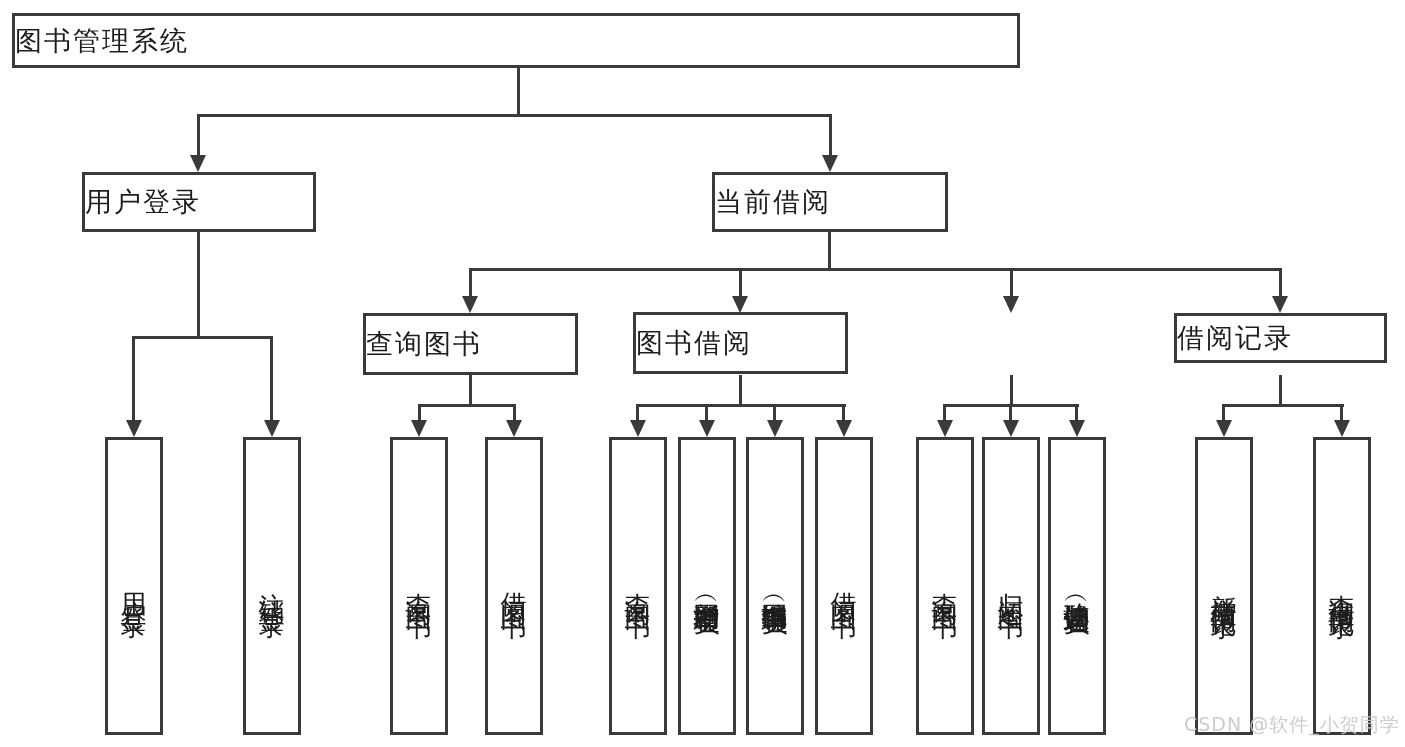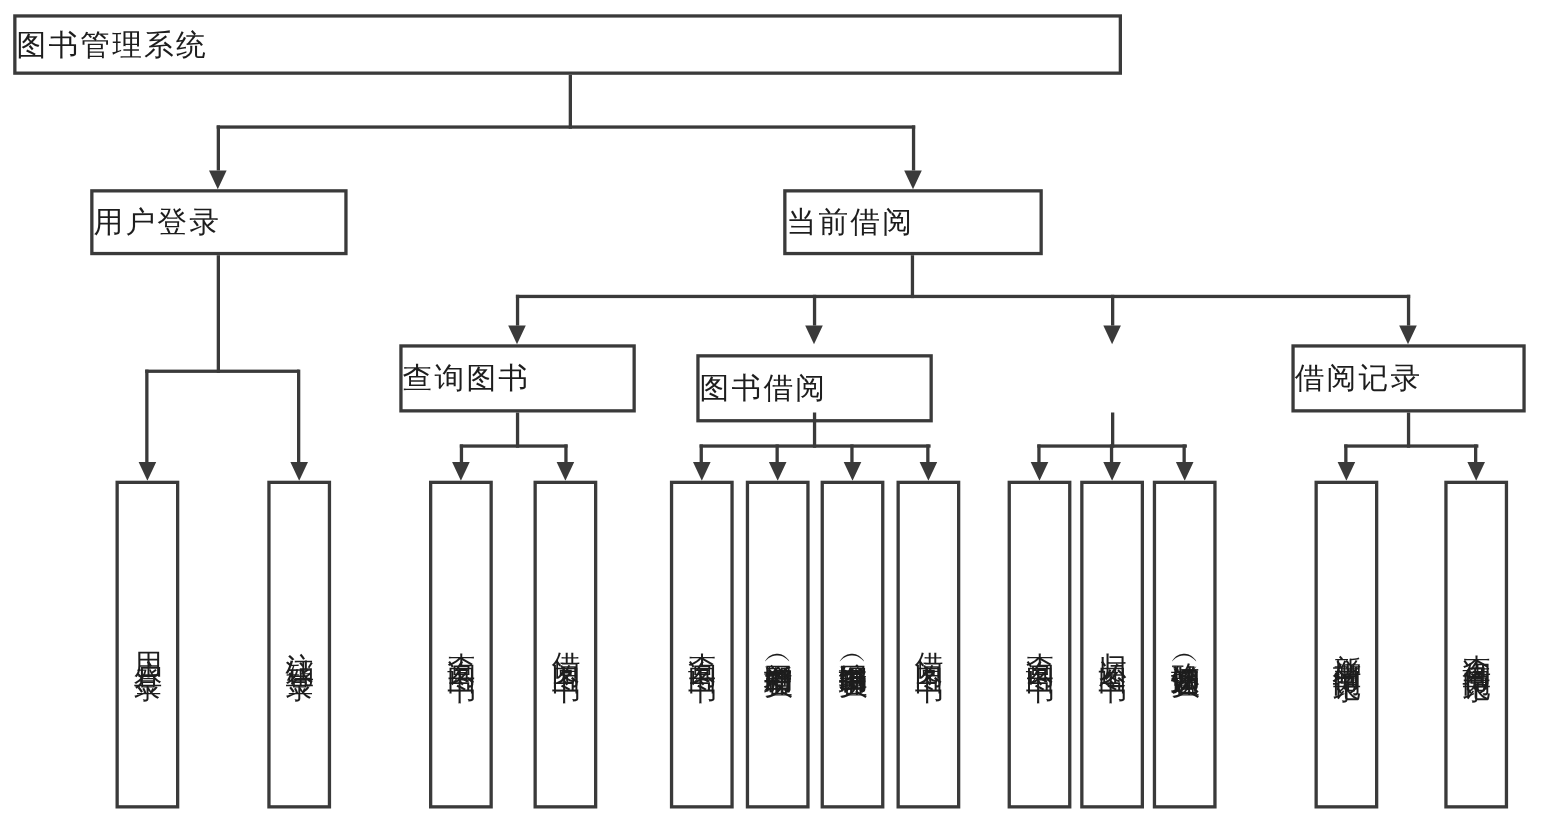--- a/index.html
+++ b/index.html
@@ -87,24 +87,24 @@
   <div class="v" style="left:1010px;top:268px;height:28px;"></div>
   <div class="v" style="left:1279px;top:268px;height:28px;"></div>
   <div class="a" style="left:462px;top:296px;"></div>
   <div class="a" style="left:732px;top:296px;"></div>
   <div class="a" style="left:1003px;top:296px;"></div>
   <div class="a" style="left:1272px;top:296px;"></div>
 
   <div class="box" style="left:363px;top:313px;width:215px;height:62px;">
     <span class="lbl">查询图书</span>
   </div>
-  <div class="box" style="left:633px;top:322px;width:215px;height:62px;">
+  <div class="box" style="left:633px;top:312px;width:215px;height:62px;">
     <span class="lbl">图书借阅</span>
   </div>
-  <div class="box" style="left:1174px;top:313px;width:213px;height:62px;">
+  <div class="box" style="left:1174px;top:313px;width:213px;height:50px;">
     <span class="lbl">借阅记录</span>
   </div>
 
   <div class="v" style="left:469px;top:375px;height:32px;"></div>
   <div class="h" style="left:418px;top:404px;width:98px;"></div>
   <div class="v" style="left:418px;top:404px;height:16px;"></div>
   <div class="v" style="left:513px;top:404px;height:16px;"></div>
   <div class="a" style="left:411px;top:420px;"></div>
   <div class="a" style="left:506px;top:420px;"></div>
 
@@ -172,14 +172,15 @@
     <span class="vlbl sp9">确认归还（管理员）</span>
   </div>
 
   <div class="leaf" style="left:1195px;">
     <span class="vlbl sp6">新增借阅记录</span>
   </div>
   <div class="leaf" style="left:1313px;">
     <span class="vlbl sp6">查询借阅记录</span>
   </div>
 
+  <div class="watermark">CSDN @软件_小贺同学</div>
 
 </div>
 
 </body></html>

